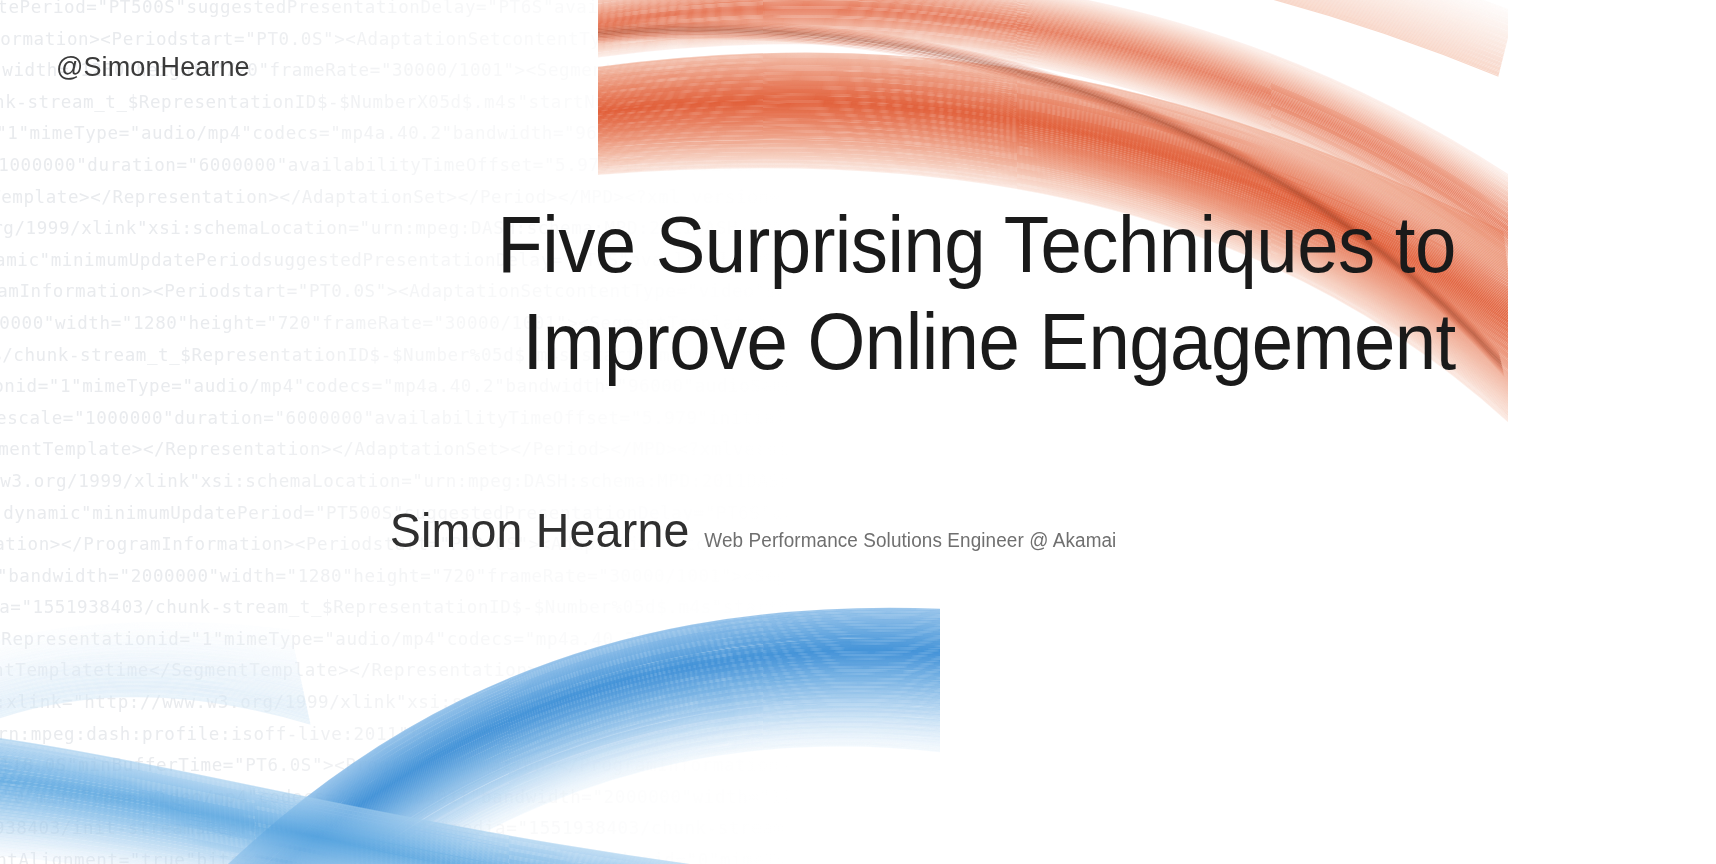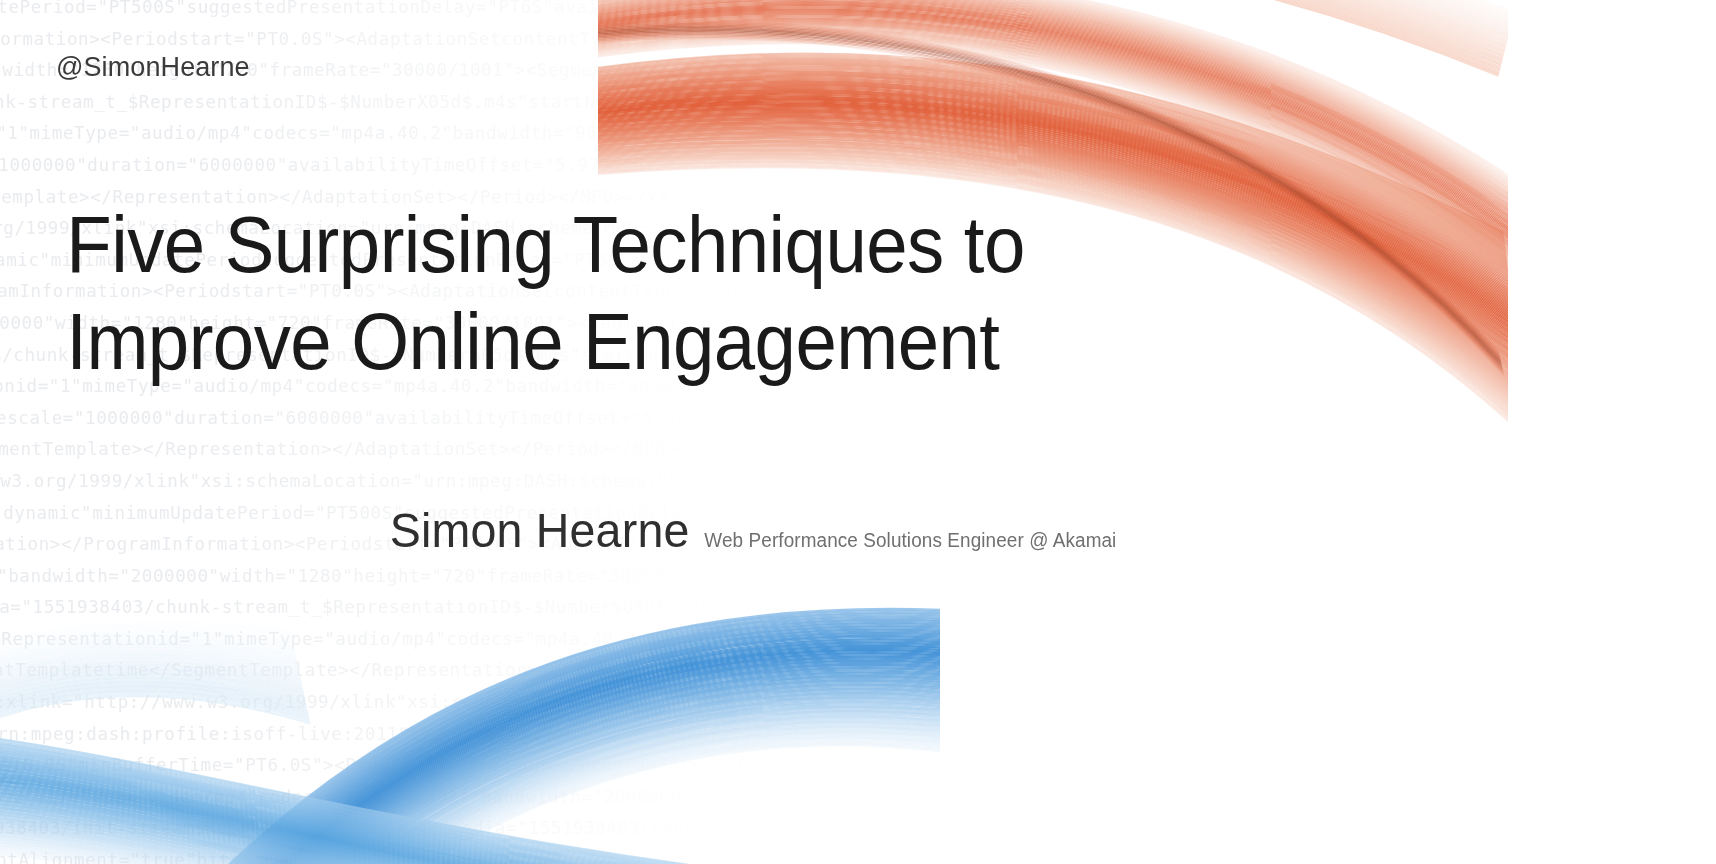--- a/index.html
+++ b/index.html
@@ -84,21 +84,21 @@
     letter-spacing: 0.1px;
     z-index: 6;
     font-family: "Liberation Sans", sans-serif;
   }
 
   #title-block {
     position: absolute;
     left: 0;
     right: 0;
     top: 196px;
-    text-align: left;
+    text-align: right;
     z-index: 6;
     margin-left: 14px;
   }
   .title-line {
     font-family: "Liberation Sans", sans-serif;
     font-size: 80px;
     line-height: 97px;
     font-weight: 400;
     color: #1a1a1a;
     letter-spacing: -0.6px;

